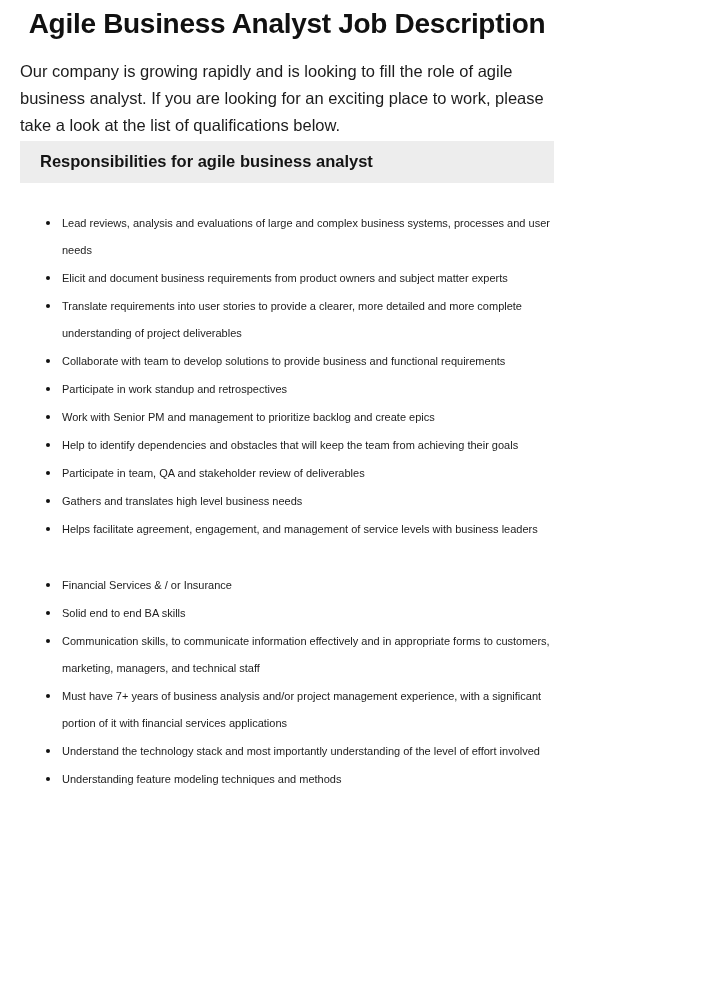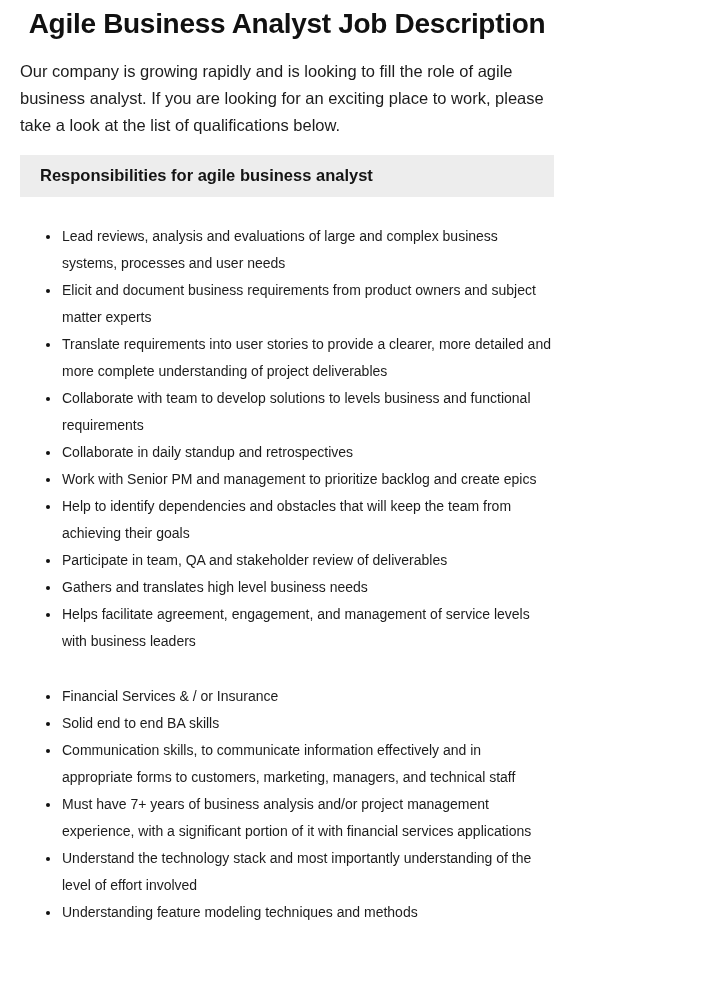--- a/index.html
+++ b/index.html
@@ -19,36 +19,36 @@
     font-weight: bold;
     text-align: center;
     letter-spacing: -0.3px;
     color: #111111;
     padding: 4px 0 18px 0;
   }
   .intro {
     font-size: 16.5px;
     line-height: 27px;
     color: #1c1c1c;
-    margin-bottom: 16px;
+    margin-bottom: 2px;
   }
   .section-bar {
     background: #ededed;
     padding: 11px 4px 12px 20px;
     font-size: 16.5px;
     font-weight: bold;
     color: #141414;
   }
   ul.bullet-list {
     margin: 26px 0 28px 0;
     padding-left: 41px;
     list-style: disc outside;
   }
   ul.bullet-list li {
-    font-size: 14px;
+    font-size: 11px;
     line-height: 27px;
     color: #1c1c1c;
     padding-left: 1px;
   }
   ul.bullet-list li::marker {
     font-size: 14px;
     color: #111111;
   }
   ul.bullet-list.last {
     margin-bottom: 0;
@@ -62,22 +62,22 @@
   <h1 class="doc-title">Agile Business Analyst Job Description</h1>
 
   <p class="intro">Our company is growing rapidly and is looking to fill the role of agile business analyst. If you are looking for an exciting place to work, please take a look at the list of qualifications below.</p>
 
   <div class="section-bar">Responsibilities for agile business analyst</div>
 
   <ul class="bullet-list">
     <li>Lead reviews, analysis and evaluations of large and complex business systems, processes and user needs</li>
     <li>Elicit and document business requirements from product owners and subject matter experts</li>
     <li>Translate requirements into user stories to provide a clearer, more detailed and more complete understanding of project deliverables</li>
-    <li>Collaborate with team to develop solutions to levels business and functional requirements</li>
-    <li>Collaborate in daily standup and retrospectives</li>
+    <li>Collaborate with team to develop solutions to provide business and functional requirements</li>
+    <li>Participate in work standup and retrospectives</li>
     <li>Work with Senior PM and management to prioritize backlog and create epics</li>
     <li>Help to identify dependencies and obstacles that will keep the team from achieving their goals</li>
     <li>Participate in team, QA and stakeholder review of deliverables</li>
     <li>Gathers and translates high level business needs</li>
     <li>Helps facilitate agreement, engagement, and management of service levels with business leaders</li>
   </ul>
 
 
   <ul class="bullet-list last">
     <li>Financial Services &amp; / or Insurance</li>

